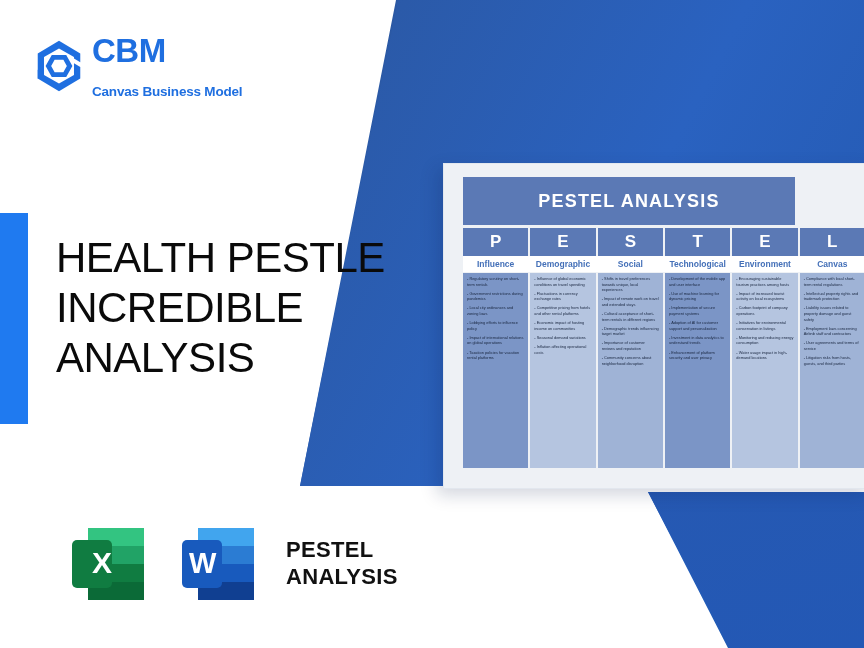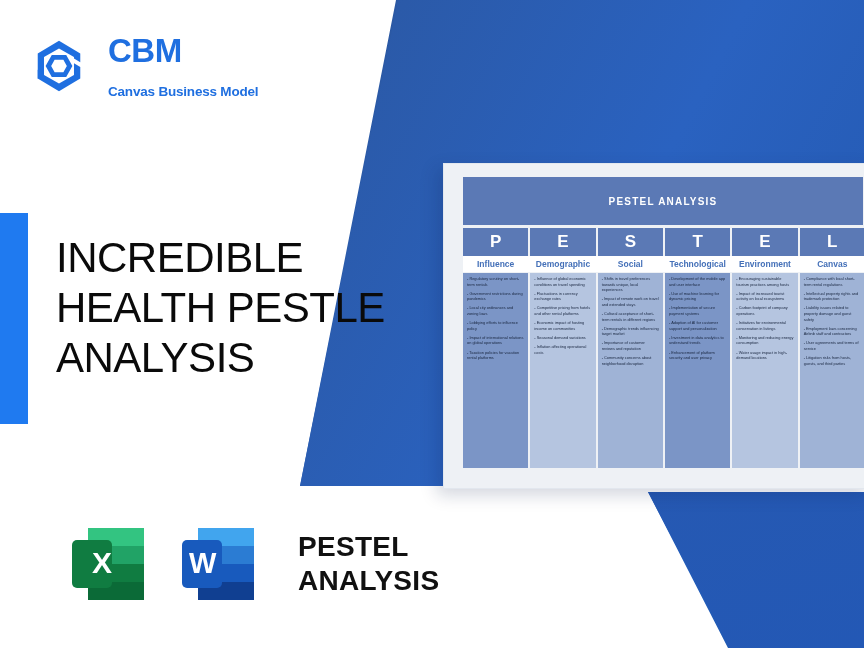--- a/index.html
+++ b/index.html
@@ -21,21 +21,21 @@
     background:linear-gradient(118deg,#2e5aa2 0%,#2b59a6 30%,#2a62c0 62%,#2257ae 100%);
     clip-path:polygon(398px 0px, 864px 0px, 864px 486px, 300px 486px);
   }
   .bg-wedge-bottom{
     position:absolute;left:0;top:0;width:864px;height:648px;
     background:linear-gradient(160deg,#27529e 0%,#2a5aaf 40%,#2358b5 100%);
     clip-path:polygon(648px 492px, 864px 492px, 864px 648px, 730px 648px);
   }
 
   
-  .logo{position:absolute;left:30px;top:34px;display:flex;align-items:center;gap:20px;}
+  .logo{position:absolute;left:30px;top:34px;display:flex;align-items:center;gap:4px;}
   .logo-mark{width:58px;height:58px;flex:0 0 58px;}
   .logo-text{display:flex;flex-direction:column;line-height:1;}
   .logo-title{
     font-size:33px;font-weight:bold;color:#1f6fe0;letter-spacing:-0.5px;
     font-family:"Liberation Sans", sans-serif;
   }
   .logo-sub{
     font-size:13.5px;font-weight:bold;color:#1f6fe0;margin-top:18px;letter-spacing:-0.2px;
   }
 
@@ -47,38 +47,38 @@
     position:absolute;left:56px;top:233px;width:380px;
     font-size:42px;line-height:1.19;font-weight:normal;color:#0a0a0a;
     letter-spacing:-0.5px;
   }
   .headline .ln{display:block;white-space:nowrap;}
 
   
   .footer-row{position:absolute;left:64px;top:516px;display:flex;align-items:center;gap:14px;}
   .app-icon{width:96px;height:96px;position:relative;}
   .footer-caption{
-    margin-left:14px;font-size:28px;font-weight:bold;color:#111;line-height:1.22;letter-spacing:0.3px;
+    margin-left:2px;font-size:22px;font-weight:bold;color:#111;line-height:1.22;letter-spacing:0.3px;
   }
   .footer-caption span{display:block;}
 
   
   .card{
     position:absolute;left:443px;top:163px;width:430px;height:326px;
     background:#eef1f5;
     box-shadow:-6px 6px 16px rgba(10,30,70,0.18);
     border:1px solid #e2e7ee;
     box-sizing:border-box;
   }
   .card-inner{position:absolute;left:19px;top:13px;width:412px;height:300px;}
 
   .title-band{
-    width:400px;height:48px;background:#5B79B5;
+    width:332px;height:48px;background:#5B79B5;
     display:flex;align-items:center;justify-content:center;
-    color:#ffffff;font-size:10px;font-weight:bold;letter-spacing:1.2px;
+    color:#ffffff;font-size:18px;font-weight:bold;letter-spacing:1.2px;
   }
 
   .letters-row{display:flex;gap:2px;margin-top:3px;width:402px;}
   .letter-cell{
     width:66px;height:28px;background:#5B79B5;color:#fff;
     display:flex;align-items:center;justify-content:center;
     font-size:17px;font-weight:bold;
   }
 
   .names-row{display:flex;gap:2px;width:402px;background:#ffffff;}
@@ -117,22 +117,22 @@
     </div>
     <div class="logo-text">
       <div class="logo-title">CBM</div>
       <div class="logo-sub">Canvas Business Model</div>
     </div>
   </div>
 
   <div class="accent-bar"></div>
 
   <div class="headline">
+    <span class="ln">HEALTH PESTLE</span>
     <span class="ln">INCREDIBLE</span>
-    <span class="ln">HEALTH PESTLE</span>
     <span class="ln">ANALYSIS</span>
   </div>
 
   <div class="footer-row">
     <div class="app-icon">
       <svg viewBox="0 0 96 96" width="96" height="96" aria-hidden="true">
         <rect x="24" y="12" width="56" height="72" rx="5" fill="#21A366"></rect>
         <rect x="24" y="12" width="56" height="18" fill="#33C481"></rect>
         <rect x="24" y="30" width="56" height="18" fill="#21A366"></rect>
         <rect x="24" y="48" width="56" height="18" fill="#107C41"></rect>

